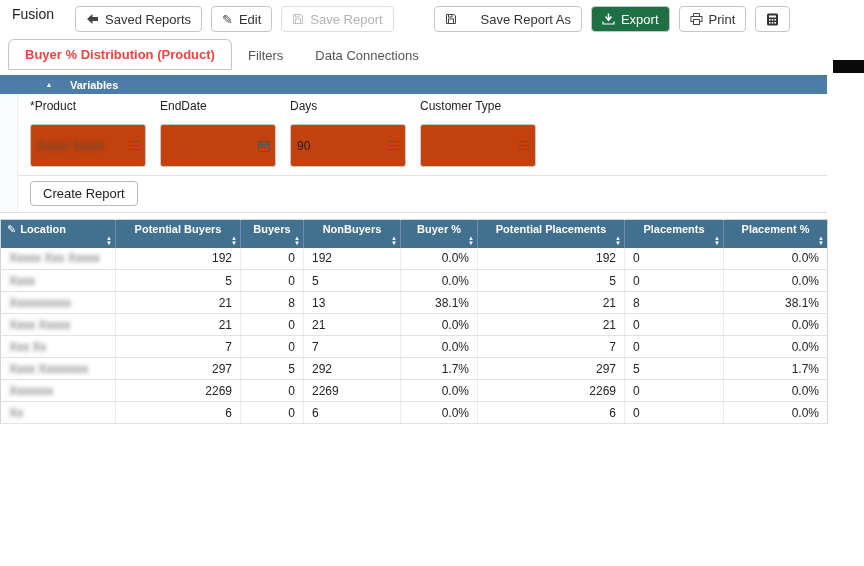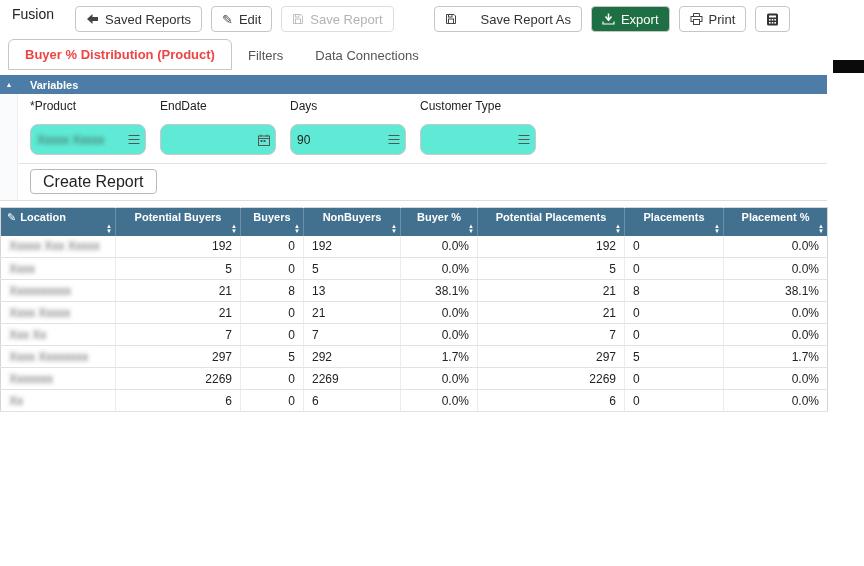--- a/index.html
+++ b/index.html
@@ -32,44 +32,44 @@
   .tabs { display: flex; align-items: flex-end; padding: 3px 0 0 8px; height: 32px; }
   .tab { font-size: 13px; color: #555; padding: 7px 16px 7px; cursor: pointer; }
   .tab.active {
     font-weight: bold; color: #ef4444; background: #fff;
     border: 1px solid #c6c6c6; border-radius: 6px 6px 0 0;
   }
 
   
   .vars-header {
     margin-top: 5px; width: 827px; height: 19px; background: #4d7da6;
-    display: flex; align-items: center; color: #fff;
+    display: flex; align-items: center; color: #fff; padding-left: 40px;
   }
   .vars-collapse { width: 18px; text-align: center; font-size: 7px; cursor: pointer; }
   .vars-title { font-size: 11px; font-weight: bold; margin-left: 12px; }
   .vars-body { width: 827px; display: flex; border-bottom: 1px solid #ddd; background: #fff; }
   .rail { width: 18px; background: #fafbfc; border-right: 1px solid #eee; }
   .vars-content { flex: 1; }
   .fields { display: flex; gap: 14px; padding: 5px 0 8px 12px; }
   .field { width: 116px; }
   .field-label { font-size: 12px; color: #222; margin-bottom: 11px; white-space: nowrap; }
   .input-box {
-    height: 31px; border: 1px solid #c9c9c9; border-radius: 8px; background: #5eead4;
+    height: 43px; border: 1px solid #c9c9c9; border-radius: 3px; background: #c2410c;
     display: flex; align-items: center; overflow: hidden;
   }
   .input-value { flex: 1; padding: 0 6px; font-size: 12px; color: #222; white-space: nowrap; overflow: hidden; }
   .input-icon { width: 22px; display: flex; align-items: center; justify-content: center; color: #555; cursor: pointer; }
   .dd-btn {
     width: 20px; height: 100%; border-left: 1px solid #c9c9c9; background: #fff;
     display: flex; align-items: center; justify-content: center; font-size: 8px; color: #333; cursor: pointer;
   }
   .create-row { border-top: 1px solid #e2e2e2; padding: 5px 12px 6px; }
   .create-btn {
     height: 25px; padding: 0 12px; border: 1px solid #b9b9b9; border-radius: 4px;
-    background: #fff; font-size: 16px; color: #222; cursor: pointer; font-family: inherit;
+    background: #fff; font-size: 13px; color: #222; cursor: pointer; font-family: inherit;
   }
 
   
   .report-table {
     margin-top: 6px; width: 827px; border-collapse: collapse; table-layout: fixed;
     border: 1px solid #d5d5d5;
   }
   .report-table th {
     background: #42708f; color: #fff; vertical-align: top; height: 28px;
     padding: 0; border-right: 1px solid rgba(255,255,255,0.22); cursor: pointer;

